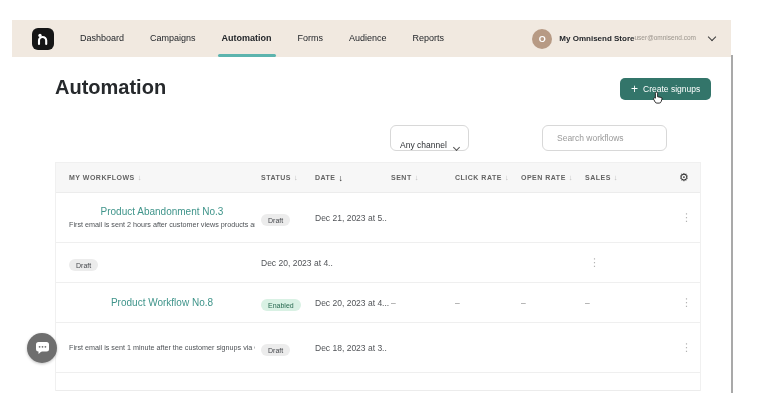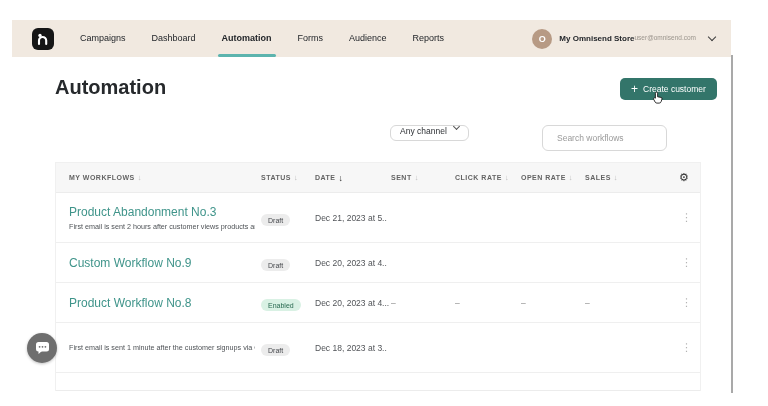--- a/index.html
+++ b/index.html
@@ -38,22 +38,22 @@
   .create-btn {
     position:absolute; left:620px; top:78px; height:22px; padding:0 11px;
     background:var(--brand_teal); color:#fff; border:none; border-radius:5px;
     font-size:8.5px; font-family:inherit; display:flex; align-items:center; gap:5px; cursor:pointer;
   }
   .create-btn .plus { font-size:12px; font-weight:400; line-height:1; margin-top:-1px; }
   .cursor-hand { position:absolute; left:652px; top:91px; width:12px; height:13px; z-index:5; }
   
   .filters { position:absolute; left:0; top:125px; width:768px; height:26px; }
   .drop {
-    position:absolute; top:0; height:16px; background:#fff; border:1px solid #d8d8d8;
-    border-radius:6px; display:flex; align-items:flex-start; gap:7px; padding:0 9px;
+    position:absolute; top:0; height:26px; background:#fff; border:1px solid #d8d8d8;
+    border-radius:6px; display:flex; align-items:flex-end; gap:7px; padding:0 9px;
     font-size:8.5px; color:#2e3135; cursor:pointer;
   }
   .drop .chev { border-color:#555; margin:0; margin-top:-2px; width:5px; height:5px; }
   .search-box {
     position:absolute; left:542px; top:0; width:125px; height:26px; background:#fff;
     border:1px solid #d8d8d8; border-radius:6px; display:flex; align-items:center; padding:0 8px; gap:6px;
   }
   .search-box input {
     border:none; outline:none; flex:1; font-size:8.5px; font-family:inherit; color:#333; background:transparent;
   }
@@ -63,21 +63,21 @@
   .grid-row { display:grid; grid-template-columns:192px 54px 76px 64px 66px 64px 92px 1fr; padding-left:13px; align-items:center; }
   .thead { height:30px; background:var(--thead_bg); border-bottom:1px solid #ececec; }
   .th { font-size:7px; font-weight:700; letter-spacing:.5px; color:#636363; display:flex; align-items:center; gap:3px; cursor:pointer; }
   .sort-arrow { font-size:7.5px; color:#b9b9b9; }
   .th.sorted .sort-arrow { color:#1f1f1f; font-size:9px; font-weight:700; }
   .th-actions { display:flex; justify-content:flex-start; padding-left:2px; }
   .gear { font-size:11px; color:#2e2e2e; cursor:pointer; line-height:1; }
   .row { border-bottom:1px solid #efefef; background:#fff; }
   .row.h50 { height:50px; } .row.h40 { height:40px; }
   .name-cell { display:flex; flex-direction:column; justify-content:center; gap:3px; padding-right:6px; overflow:hidden; }
-  .wf-link { font-size:12px; color:var(--link_teal); text-decoration:none; cursor:pointer; white-space:nowrap; }
+  .wf-link { font-size:10px; color:var(--link_teal); text-decoration:none; cursor:pointer; white-space:nowrap;text-align:center; }
   .wf-desc { font-size:7.2px; color:#4e5256; white-space:nowrap; max-width:197px; overflow:hidden; }
   .wf-desc:empty { display:none; }
   .badge {
     display:inline-block; font-size:7px; padding:2.5px 7px; border-radius:9px;
     background:var(--draft_bg); color:#46494d; white-space:nowrap;
   }
   .badge.enabled { background:var(--enabled_bg); color:var(--enabled_text); }
   .cell-date { font-size:8.5px; color:#515458; white-space:nowrap; }
   .cell-metric { font-size:8.5px; color:#8f8f8f; }
   .cell-actions { display:flex; justify-content:flex-start; padding-left:4px; }
@@ -97,41 +97,41 @@
 <div class="screen">
 
   <header class="topbar">
     <div class="logo">
       <svg width="14" height="14" viewBox="0 0 14 14">
         <circle cx="4" cy="3.4" r="1.7" fill="#fff"></circle>
         <path d="M3 12 V8.6 a3.6 3.6 0 0 1 7.2 0 V12" stroke="#fff" stroke-width="2.1" fill="none" stroke-linecap="round"></path>
       </svg>
     </div>
     <nav class="nav">
+      <span class="nav-item">Dashboard</span>
       <span class="nav-item">Campaigns</span>
-      <span class="nav-item">Dashboard</span>
       <span class="nav-item active">Automation</span>
       <span class="nav-item">Forms</span>
       <span class="nav-item">Audience</span>
       <span class="nav-item">Reports</span>
     </nav>
     <div class="account">
       <div class="avatar">O</div>
       <div class="acct-text">
         <span class="acct-name">My Omnisend Store</span>
         <span class="acct-email">user@omnisend.com</span>
       </div>
       <span class="chev"></span>
     </div>
   </header>
 
   <h1 class="page-title">Automation</h1>
   <button class="create-btn">
     <span class="plus">+</span>
-    <span>Create customer</span>
+    <span>Create signups</span>
   </button>
   <svg class="cursor-hand" viewBox="0 0 12 13">
     <path d="M3.4 7.2 V2.2 a1.1 1.1 0 0 1 2.2 0 V5.8 l3.4 .6 a1.3 1.3 0 0 1 1 1.6 l-.9 2.7 a2 2 0 0 1 -1.9 1.4 H4.9 a2 2 0 0 1 -1.8 -1.1 L1.6 8.2 a.95 .95 0 0 1 1.5 -1.1 z" fill="#fff" stroke="#1c1c1c" stroke-width=".9" stroke-linejoin="round"></path>
   </svg>
 
   <div class="filters">
     <div class="drop" style="left:390px;">
       <span>Any channel</span>
       <span class="chev"></span>
     </div>
@@ -189,24 +189,20 @@
       <div class="cell-metric"></div>
       <div class="cell-metric"></div>
       <div class="cell-metric"></div>
       <div class="cell-metric"></div>
       <div class="cell-actions">
           <span class="kebab">⋮</span>
         </div>
     </div>
 
     <div class="grid-row row h40">
-      <div class="name-cell">
-        <a class="wf-link">Custom Workflow No.9</a>
-
-      </div>
       <div><span class="badge">Draft</span></div>
       <div class="cell-date">Dec 20, 2023 at 4..</div>
       <div class="cell-metric"></div>
       <div class="cell-metric"></div>
       <div class="cell-metric"></div>
       <div class="cell-metric"></div>
       <div class="cell-actions">
           <span class="kebab">⋮</span>
         </div>
     </div>

